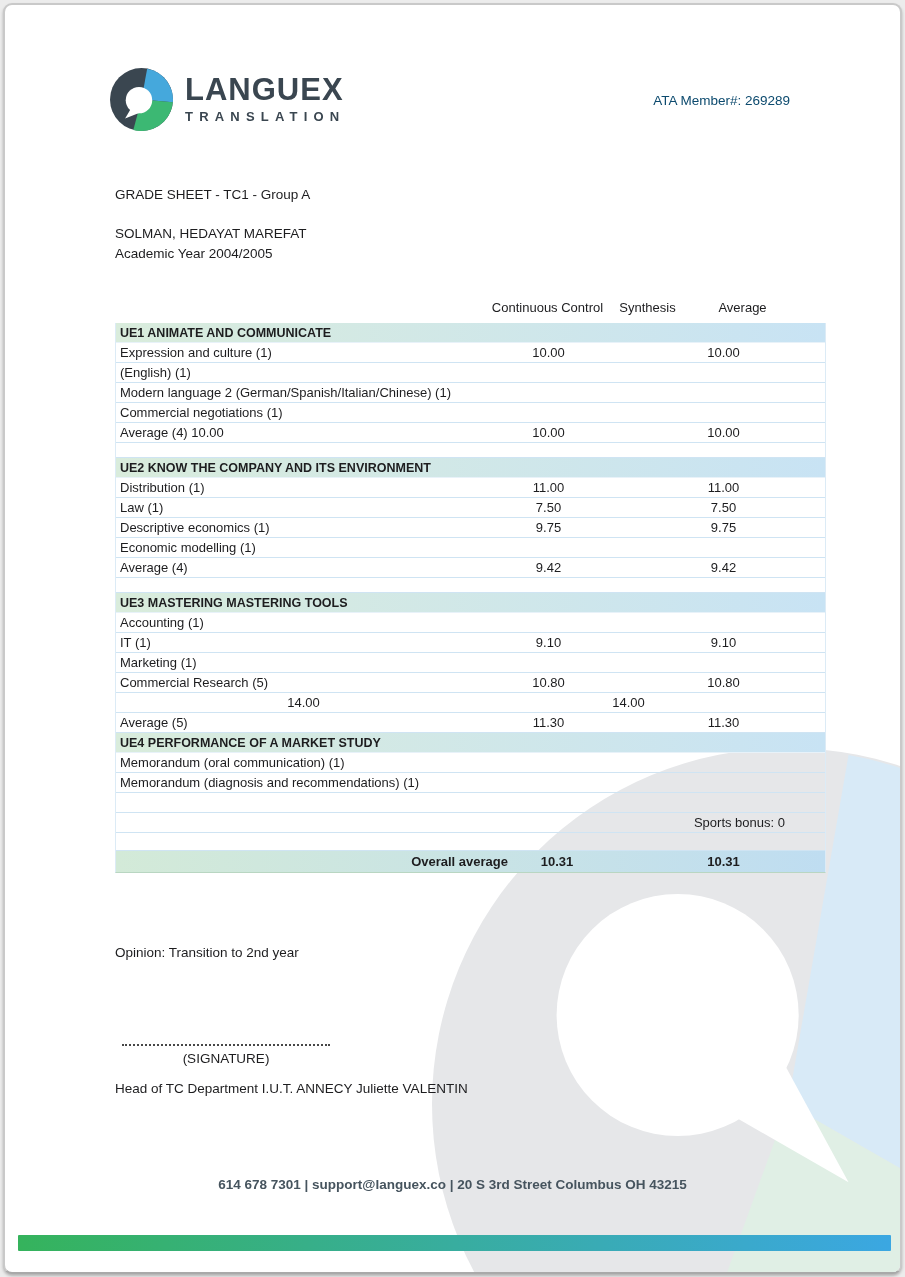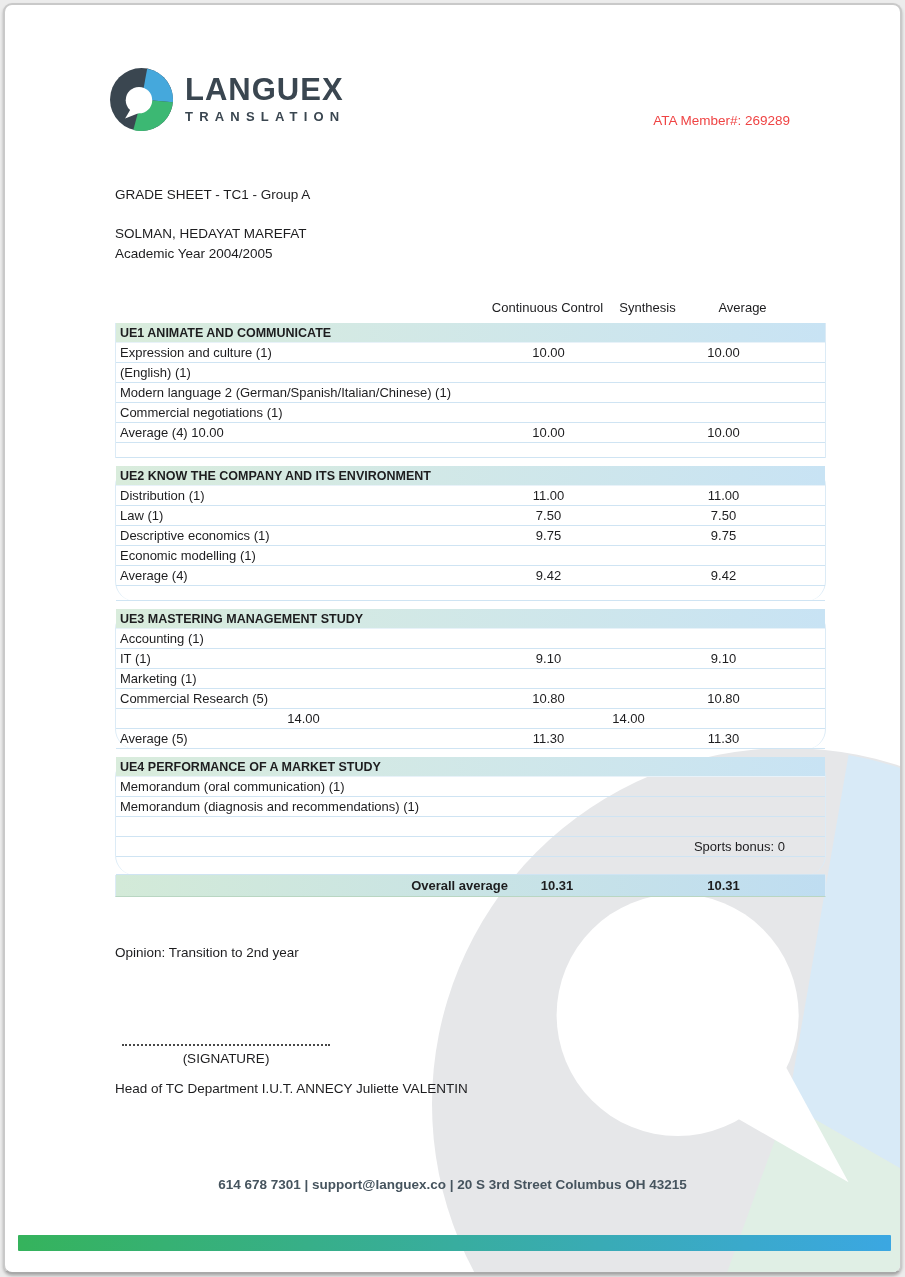--- a/index.html
+++ b/index.html
@@ -12,32 +12,32 @@
     box-shadow:0 2px 3px rgba(0,0,0,.25);
   }
   .abs{position:absolute;}
   
   .wm{position:absolute; left:427px; top:743px; width:712px; height:712px; z-index:0;}
   
   .logo{left:105px; top:63px; display:flex; align-items:center; gap:12px; z-index:2;}
   .logo-icon{width:63px; height:63px; display:block;}
   .brand{font-size:31px; font-weight:700; letter-spacing:1px; color:var(--brand-dark); line-height:30px;}
   .tagline{font-size:13px; font-weight:600; letter-spacing:6.2px; color:var(--brand-dark); margin-top:4px;}
-  .ata{top:88px; right:110px; font-size:13.5px; color:#ef4444; z-index:2;margin-top:20px;}
+  .ata{top:88px; right:110px; font-size:13.5px; color:#0c4a6e; z-index:2;}
   
   .title{left:110px; top:182px; font-size:13.5px; z-index:2;}
   .student{left:110px; top:221px; font-size:13.5px; z-index:2;}
   .year{left:110px; top:241px; font-size:13.5px; z-index:2;}
   
   .col-headers{left:110px; top:295px; width:680px; display:grid;
     grid-template-columns:375px 115px 85px 105px; font-size:13px; z-index:2;}
   .col-headers .ch{text-align:center;}
   .gtable{left:110px; top:318px; width:711px; z-index:2; font-size:13px;}
   .tsection{border-left:1px solid #dcebf6; border-right:1px solid #dcebf6;}
-  .tsection + .tsection{margin-top:8px;border-radius:20px;}
+  .tsection + .tsection{margin-top:0;}
   .sec-header{
     height:20px; line-height:20px; padding-left:4px; font-weight:600; font-size:12.5px;
     background:linear-gradient(90deg, var(--header-grad-left), var(--header-grad-right));
     border-bottom:1px solid #e8f2f9;
   }
   .trow{border-bottom:1px solid var(--row-border);}
   .trow.grid{display:grid; grid-template-columns:375px 115px 85px 105px; height:20px; line-height:19px;}
   .c.label{padding-left:4px; overflow:hidden; white-space:nowrap;}
   .c.num{text-align:center;}
   .c.avg{padding-right:40px;}
@@ -164,21 +164,21 @@
         </div>
         <div class="trow grid">
           <div class="c label">Average (4)</div>
           <div class="c num">9.42</div>
           <div class="c num"></div>
           <div class="c num avg">9.42</div>
         </div>
         <div class="trow spacer"></div>
       </div>
       <div class="tsection">
-        <div class="sec-header">UE3 MASTERING MANAGEMENT STUDY</div>
+        <div class="sec-header">UE3 MASTERING MASTERING TOOLS</div>
         <div class="trow grid">
           <div class="c label">Accounting (1)</div>
           <div class="c num"></div>
           <div class="c num"></div>
           <div class="c num avg"></div>
         </div>
         <div class="trow grid">
           <div class="c label">IT (1)</div>
           <div class="c num">9.10</div>
           <div class="c num"></div>

